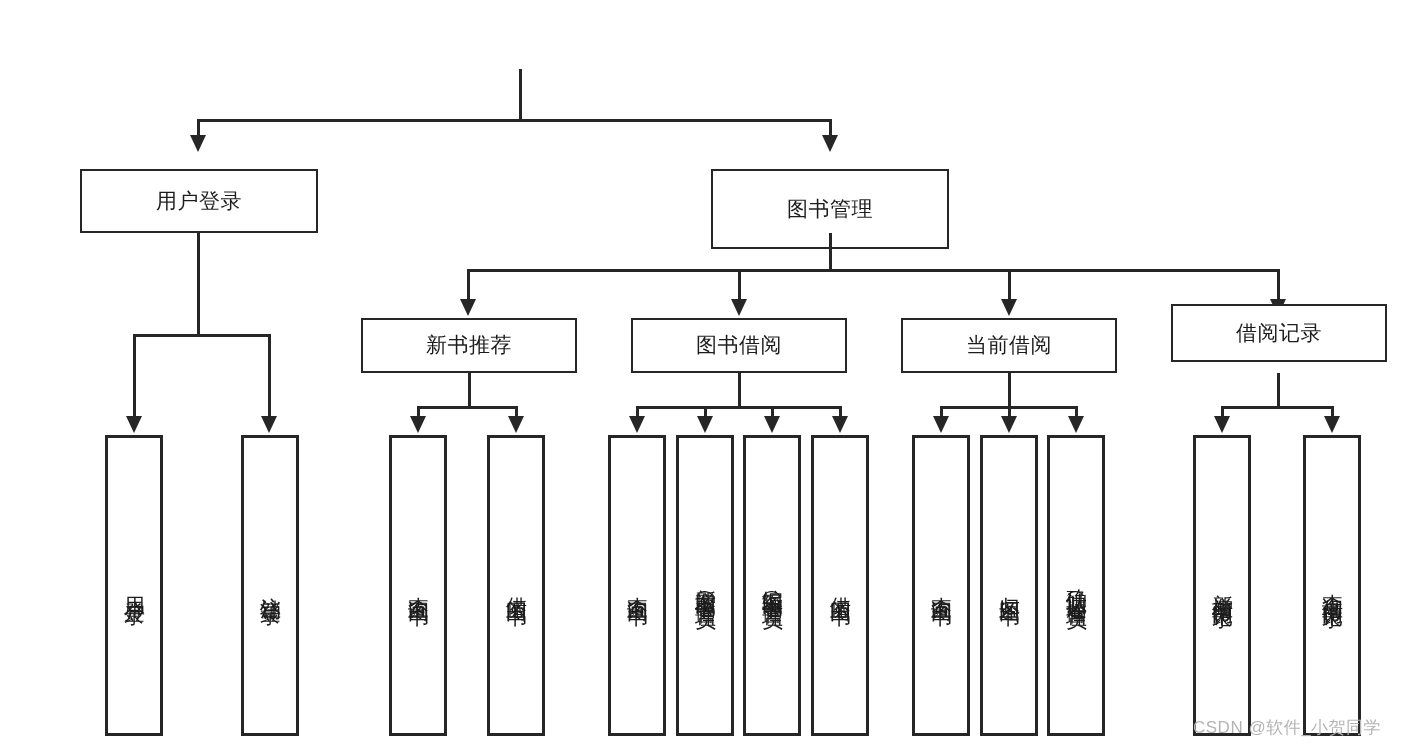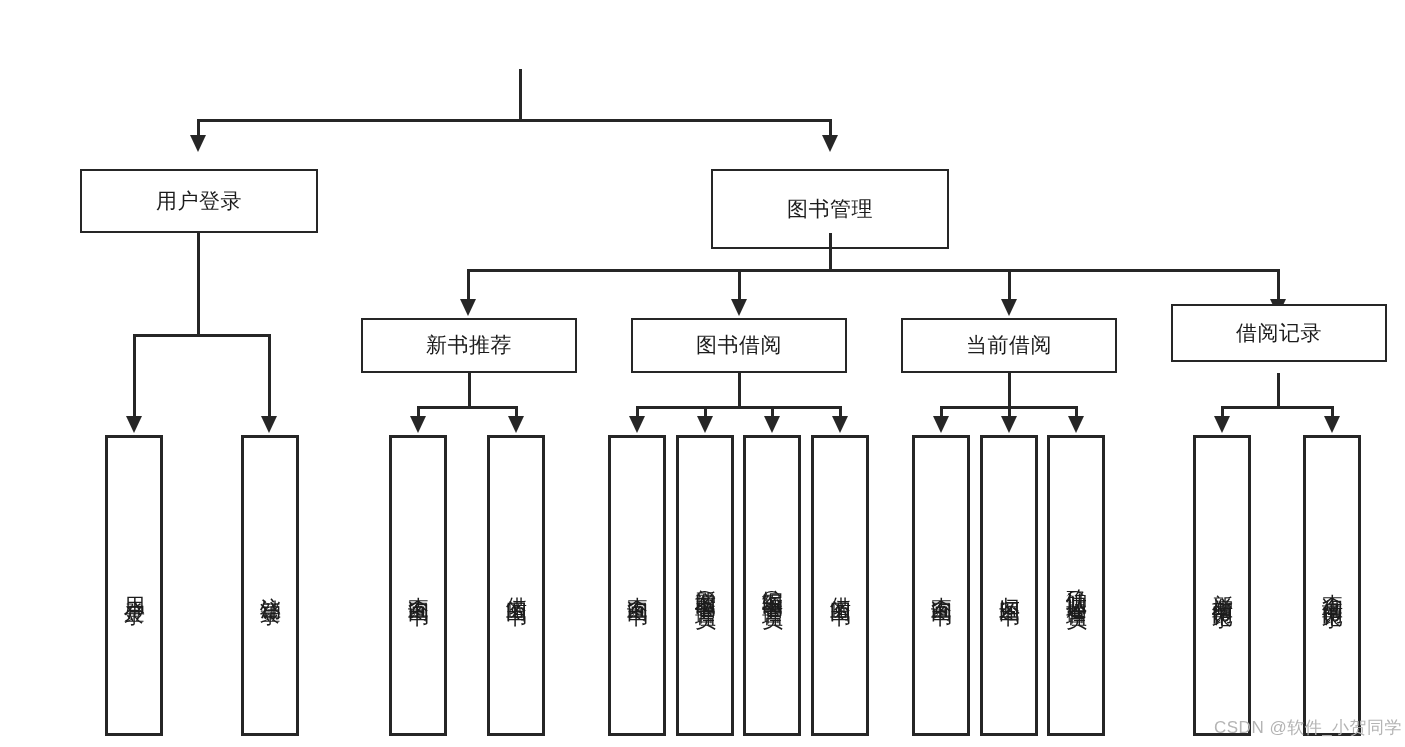--- a/index.html
+++ b/index.html
@@ -67,21 +67,20 @@
   }
 
   
   #watermark{
     position:absolute;
     font-size:17px;
     color:#b4b4b4;
     letter-spacing:0.5px;
     white-space:nowrap;
     user-select:none;
-    padding-left:21px;
   }
 </style>
 </head>
 <body>
 
 <div id="canvas">
 
 
   <div class="conn vline" style="left:519px;top:69px;width:2.5px;height:52px;"></div>
 

